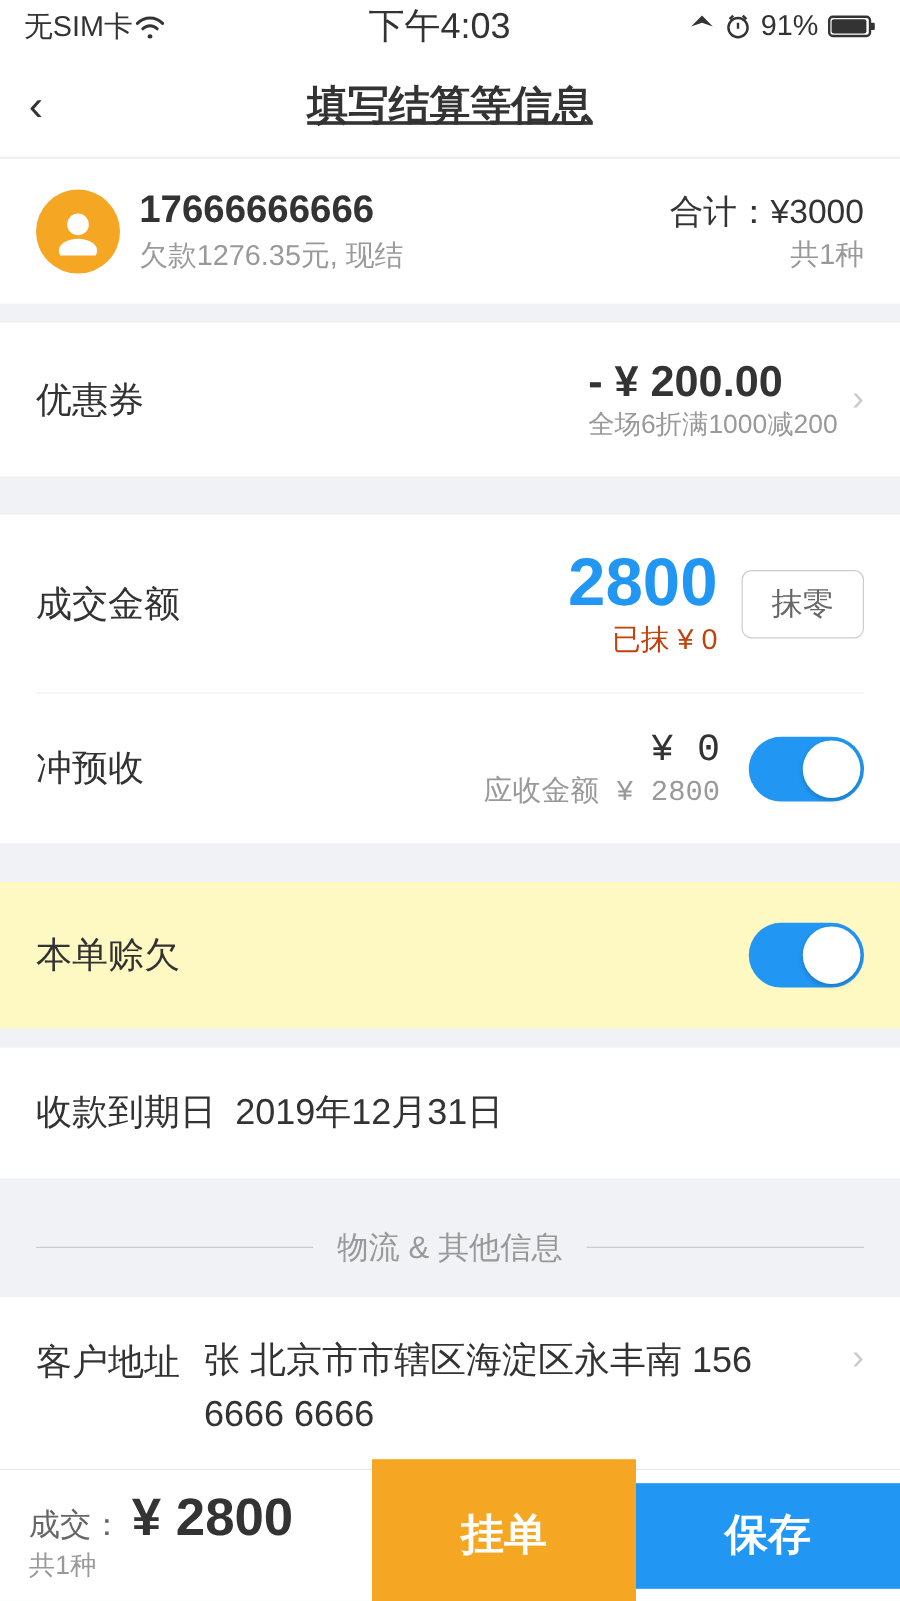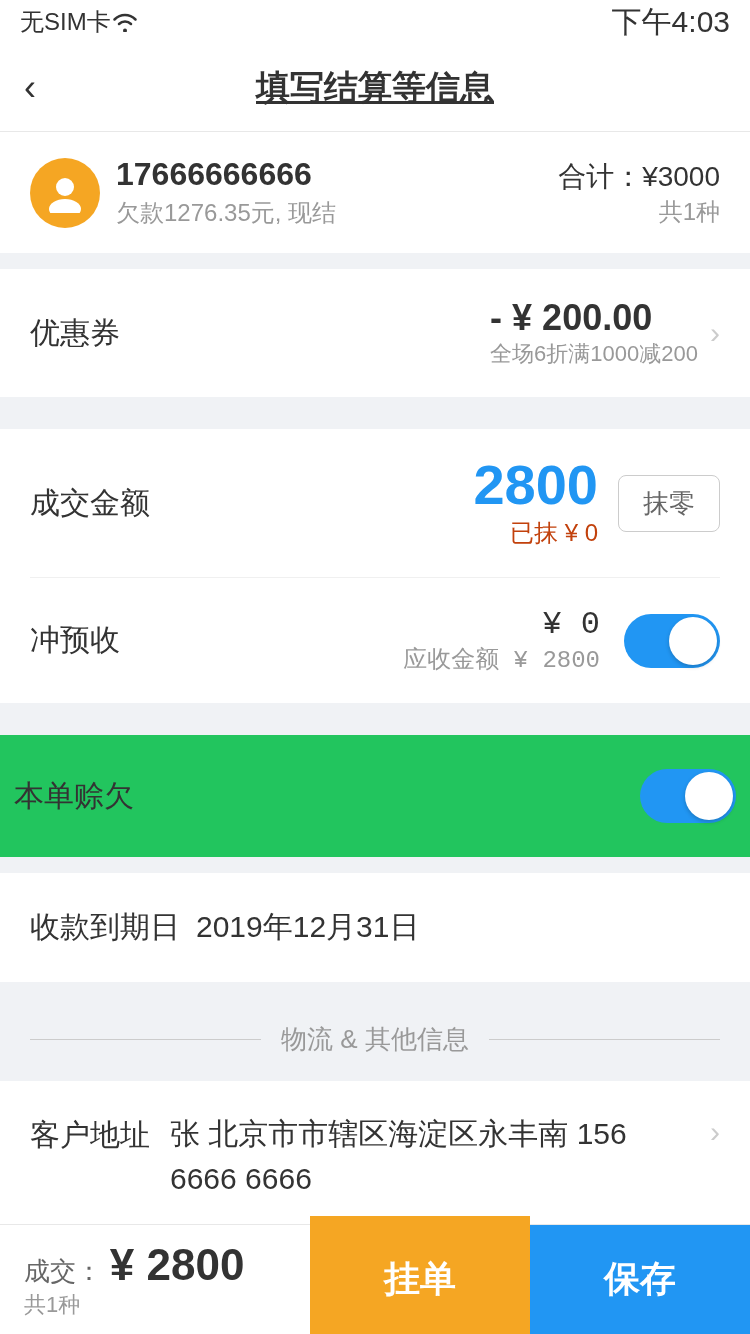--- a/index.html
+++ b/index.html
@@ -235,22 +235,22 @@
       background: #fff;
       position: absolute;
       top: 3px;
       right: 3px;
       box-shadow: 0 2px 4px rgba(0,0,0,0.2);
       transition: right 0.2s;
     }
 
     
     .bad-debt-section {
-      background: #22c55e;
-      padding: 0 14px;
+      background: #fef9c3;
+      padding: 0 30px;
       margin-top: 16px;
     }
     .bad-debt-row {
       display: flex;
       align-items: center;
       justify-content: space-between;
       padding: 34px 0;
     }
     .bad-debt-label {
       font-size: 30px;
@@ -366,21 +366,21 @@
       display: flex;
       align-items: center;
       justify-content: center;
       font-size: 36px;
       font-weight: 600;
       color: #fff;
       cursor: pointer;
     }
     .bottom-btn-save {
       width: 220px;
-      height: 110px;
+      height: 88px;
       background: #2196f3;
       display: flex;
       align-items: center;
       justify-content: center;
       font-size: 36px;
       font-weight: 600;
       color: #fff;
       cursor: pointer;
     }
 
@@ -395,20 +395,37 @@
 <div class="status-bar">
   <div class="status-left">
     <span>无SIM卡</span>
     <svg width="28" height="20" viewBox="0 0 28 20">
       <path d="M14 16.5a2 2 0 1 1 0 4 2 2 0 0 1 0-4z" fill="#333"></path>
       <path d="M8 12c1.6-1.6 3.8-2.6 6-2.6s4.4 1 6 2.6" stroke="#333" stroke-width="2.5" fill="none" stroke-linecap="round"></path>
       <path d="M3.5 7.5C6.3 4.7 10 3 14 3s7.7 1.7 10.5 4.5" stroke="#333" stroke-width="2.5" fill="none" stroke-linecap="round"></path>
     </svg>
   </div>
   <div class="status-center">下午4:03</div>
+  <div class="status-right">
+    <svg width="22" height="22" viewBox="0 0 22 22">
+      <path d="M11 2 L20 11 L11 8 L2 11 Z" fill="#333"></path>
+    </svg>
+    <svg width="22" height="22" viewBox="0 0 22 22">
+      <circle cx="11" cy="12" r="8" stroke="#333" stroke-width="2" fill="none"></circle>
+      <line x1="11" y1="8" x2="11" y2="13" stroke="#333" stroke-width="2"></line>
+      <line x1="7" y1="2" x2="4" y2="5" stroke="#333" stroke-width="2"></line>
+      <line x1="15" y1="2" x2="18" y2="5" stroke="#333" stroke-width="2"></line>
+    </svg>
+    <span>91%</span>
+    <svg width="40" height="22" viewBox="0 0 40 22">
+      <rect x="1" y="3" width="34" height="16" rx="3" ry="3" stroke="#333" stroke-width="2" fill="none"></rect>
+      <rect x="35" y="8" width="4" height="6" rx="1" fill="#333"></rect>
+      <rect x="3" y="5" width="29" height="12" rx="2" fill="#333"></rect>
+    </svg>
+  </div>
 </div>
 
 <div class="nav-bar">
   <span class="nav-back">‹</span>
   <span class="nav-title">填写结算等信息</span>
 </div>
 
 <div class="content">
 
   <div class="customer-card">

